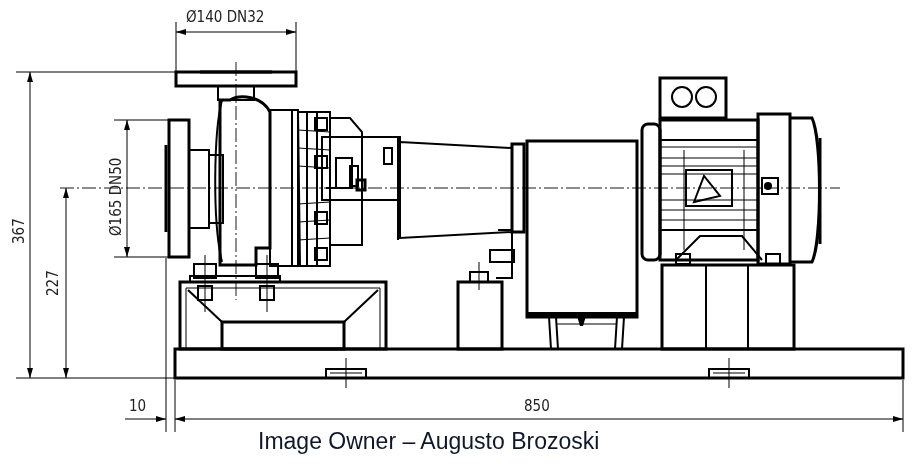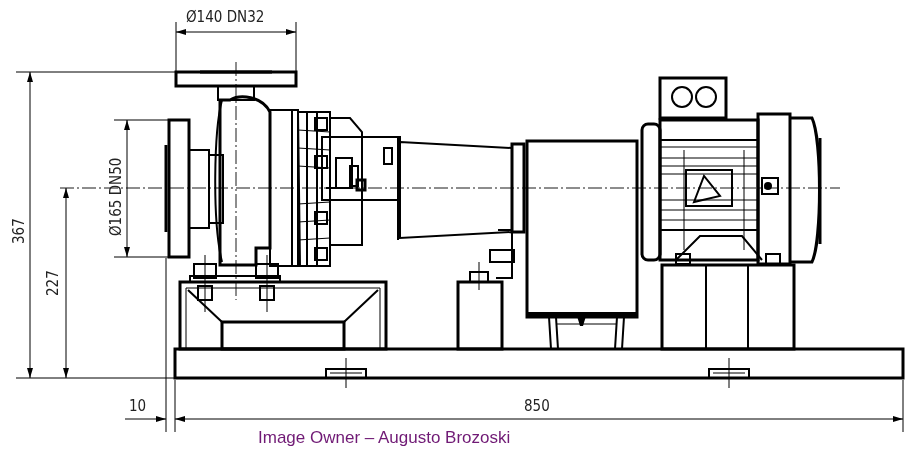--- a/index.html
+++ b/index.html
@@ -1,19 +1,19 @@
 <!DOCTYPE html>
 <html><head>
 <meta charset="utf-8">
 <style>
   html, body { margin: 0; padding: 0; background: #ffffff; }
   body { width: 924px; height: 467px; position: relative; overflow: hidden; font-family: "DejaVu Sans", sans-serif; }
   #drawing { position: absolute; left: 0; top: 0; width: 924px; height: 467px; }
   .dim-text { font-family: "DejaVu Sans Condensed", "DejaVu Sans", sans-serif; font-size: 15px; fill: #222; }
-  .caption { position: absolute; left: 258px; top: 428px; font-family: "Liberation Sans", sans-serif; font-size: 17px; color: #701a75; white-space: nowrap; }
+  .caption { position: absolute; left: 258px; top: 428px; font-family: "Liberation Sans", sans-serif; font-size: 23px; color: #0f172a; white-space: nowrap; }
   .thick { stroke: #000; stroke-width: 3; fill: none; }
   .med { stroke: #000; stroke-width: 2; fill: none; }
   .thin { stroke: #000; stroke-width: 1; fill: none; }
   .center { stroke: #000; stroke-width: 0.9; stroke-dasharray: 14 3 2 3; fill: none; }
   .dim { stroke: #000; stroke-width: 1; fill: none; }
   .arrow { fill: #000; }
 </style>
 </head>
 <body>
 

